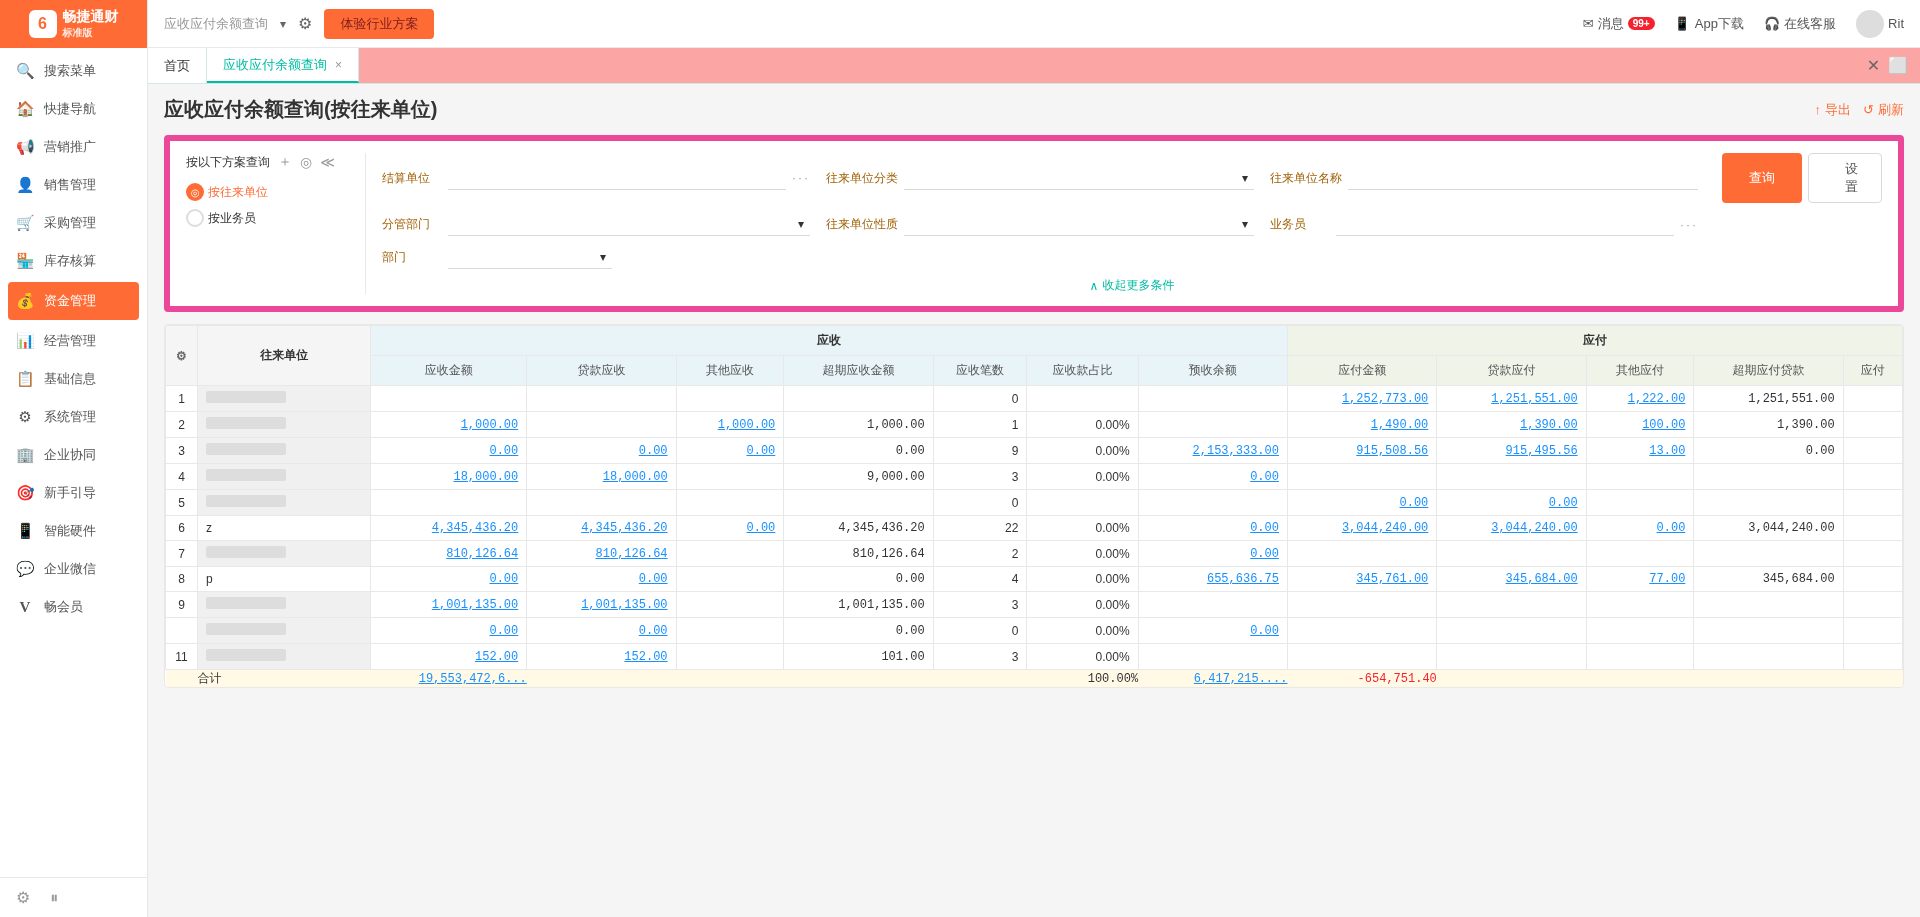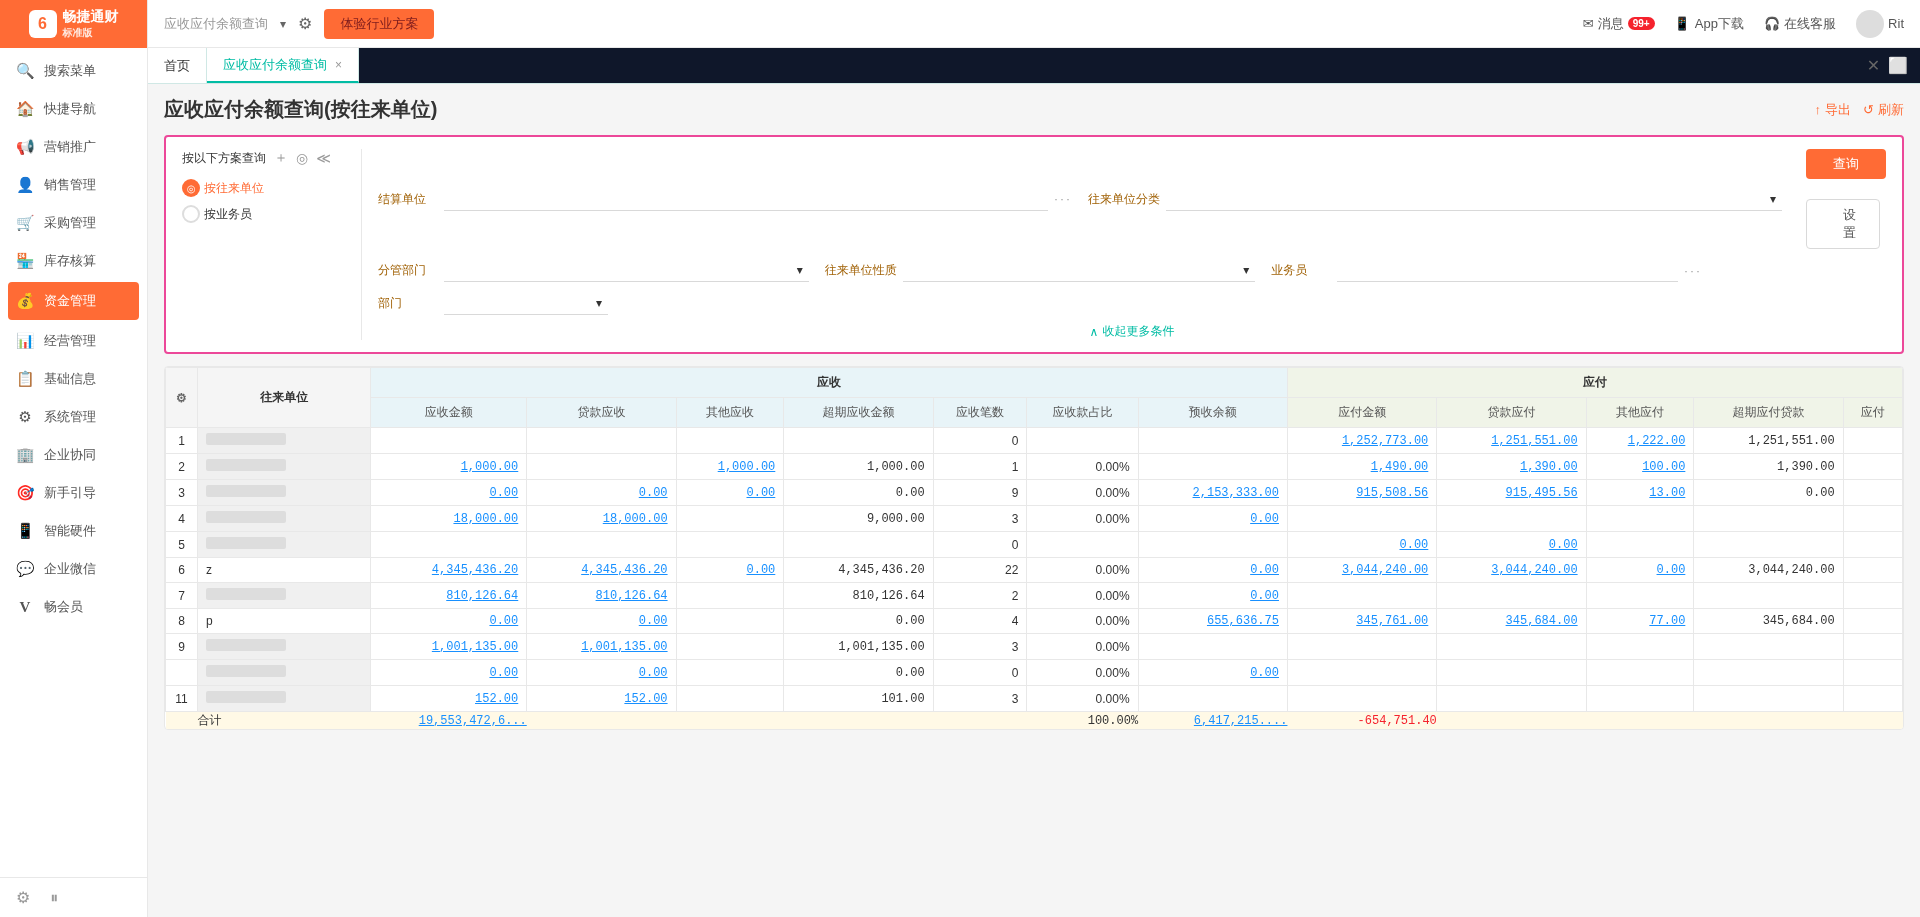--- a/index.html
+++ b/index.html
@@ -52,21 +52,21 @@
     .header-right-item { display: flex; align-items: center; gap: 4px; cursor: pointer; }
     .badge {
       background: #f5222d; color: #fff; border-radius: 10px;
       padding: 1px 5px; font-size: 10px; font-weight: bold; text-align: center;
     }
     .user-avatar { width: 28px; height: 28px; background: #ddd; border-radius: 50%; }
 
     
     .tabbar {
       position: fixed; left: 148px; top: 48px; right: 0; height: 36px;
-      background: #0f172a; display: flex; align-items: center; z-index: 98;
+      background: #fca5a5; display: flex; align-items: center; z-index: 98;
       border-bottom: 1px solid #d0e8e5;
     }
     .tab-item {
       height: 100%; display: flex; align-items: center; padding: 0 16px;
       font-size: 13px; cursor: pointer; color: #555; border-right: 1px solid #d0e8e5;
     }
     .tab-item.home { background: #fff; color: #333; }
     .tab-item.active { background: #fff; color: #00bca4; border-bottom: 2px solid #00bca4; }
     .tab-close { margin-left: 8px; color: #999; font-size: 12px; cursor: pointer; }
     .tabbar-actions { margin-left: auto; display: flex; align-items: center; gap: 8px; padding-right: 12px; }
@@ -81,21 +81,21 @@
     .page-header {
       display: flex; align-items: center; justify-content: space-between;
       margin-bottom: 12px;
     }
     .page-title { font-size: 20px; font-weight: bold; color: #333; }
     .page-actions { display: flex; gap: 12px; align-items: center; }
     .action-link { color: #ff6b35; cursor: pointer; font-size: 13px; display: flex; align-items: center; gap: 4px; }
 
     
     .filter-panel {
-      background: #fff; border: 2px solid #ec4899; border-radius: 4px;
+      background: #fff; border: 6px solid #ec4899; border-radius: 4px;
       padding: 12px 16px; margin-bottom: 12px;
     }
     .filter-header { display: flex; align-items: center; gap: 8px; margin-bottom: 12px; }
     .filter-icon-btn { color: #999; cursor: pointer; font-size: 14px; }
     .filter-rows { display: flex; flex-direction: column; gap: 10px; }
     .filter-row { display: flex; align-items: center; gap: 16px; }
     .filter-group { display: flex; align-items: center; gap: 6px; flex: 1; min-width: 0; }
     .filter-group-label { color: #a16207; font-size: 12px; white-space: nowrap; min-width: 60px; }
     .filter-input {
       flex: 1; border: none; border-bottom: 1px solid #d9d9d9;
@@ -122,21 +122,21 @@
       display: flex; align-items: center; gap: 4px;
     }
     .btn-query {
       background: #ff6b35; color: #fff; border: none; border-radius: 4px;
       padding: 6px 20px; cursor: pointer; font-size: 13px; width: 80px;
     }
     .btn-settings {
       background: #fff; color: #555; border: 1px solid #d9d9d9; border-radius: 4px;
       padding: 6px 36px; cursor: pointer; font-size: 13px; width: 72px;
     }
-    .filter-action-col { display: flex; flex-direction: column; gap: 20px; padding-left: 8px; }
+    .filter-action-col { display: flex; flex-direction: row; gap: 6px; padding-left: 8px; }
 
     
     .table-container {
       background: #fff; border: 1px solid #e8e8e8; border-radius: 4px;
       overflow: auto; max-height: 480px;
     }
     table {
       border-collapse: collapse; width: 100%; font-size: 12px;
     }
     thead tr th {
@@ -331,20 +331,24 @@
                 <span class="filter-group-label">结算单位</span>
                 <input class="filter-input" type="text" style="flex: 1 1 0%; min-width: 120px;">
                 <span class="filter-dots">···</span>
               </div>
               <div class="filter-group">
                 <span class="filter-group-label">往来单位分类</span>
                 <div class="filter-select" style="flex:1; min-width:120px; border-bottom:1px solid #d9d9d9; padding:4px 6px; display:flex; justify-content:space-between;">
                   <span></span>
                   <span>▾</span>
                 </div>
+              </div>
+              <div class="filter-group">
+                <span class="filter-group-label">往来单位名称</span>
+                <input class="filter-input" type="text" style="flex: 1 1 0%; min-width: 160px;">
               </div>
               <div class="filter-action-col">
                 <button class="btn-query">查询</button>
                 <button class="btn-settings">设置</button>
               </div>
             </div>
 
             <div class="filter-row">
               <div class="filter-group">
                 <span class="filter-group-label">分管部门</span>

